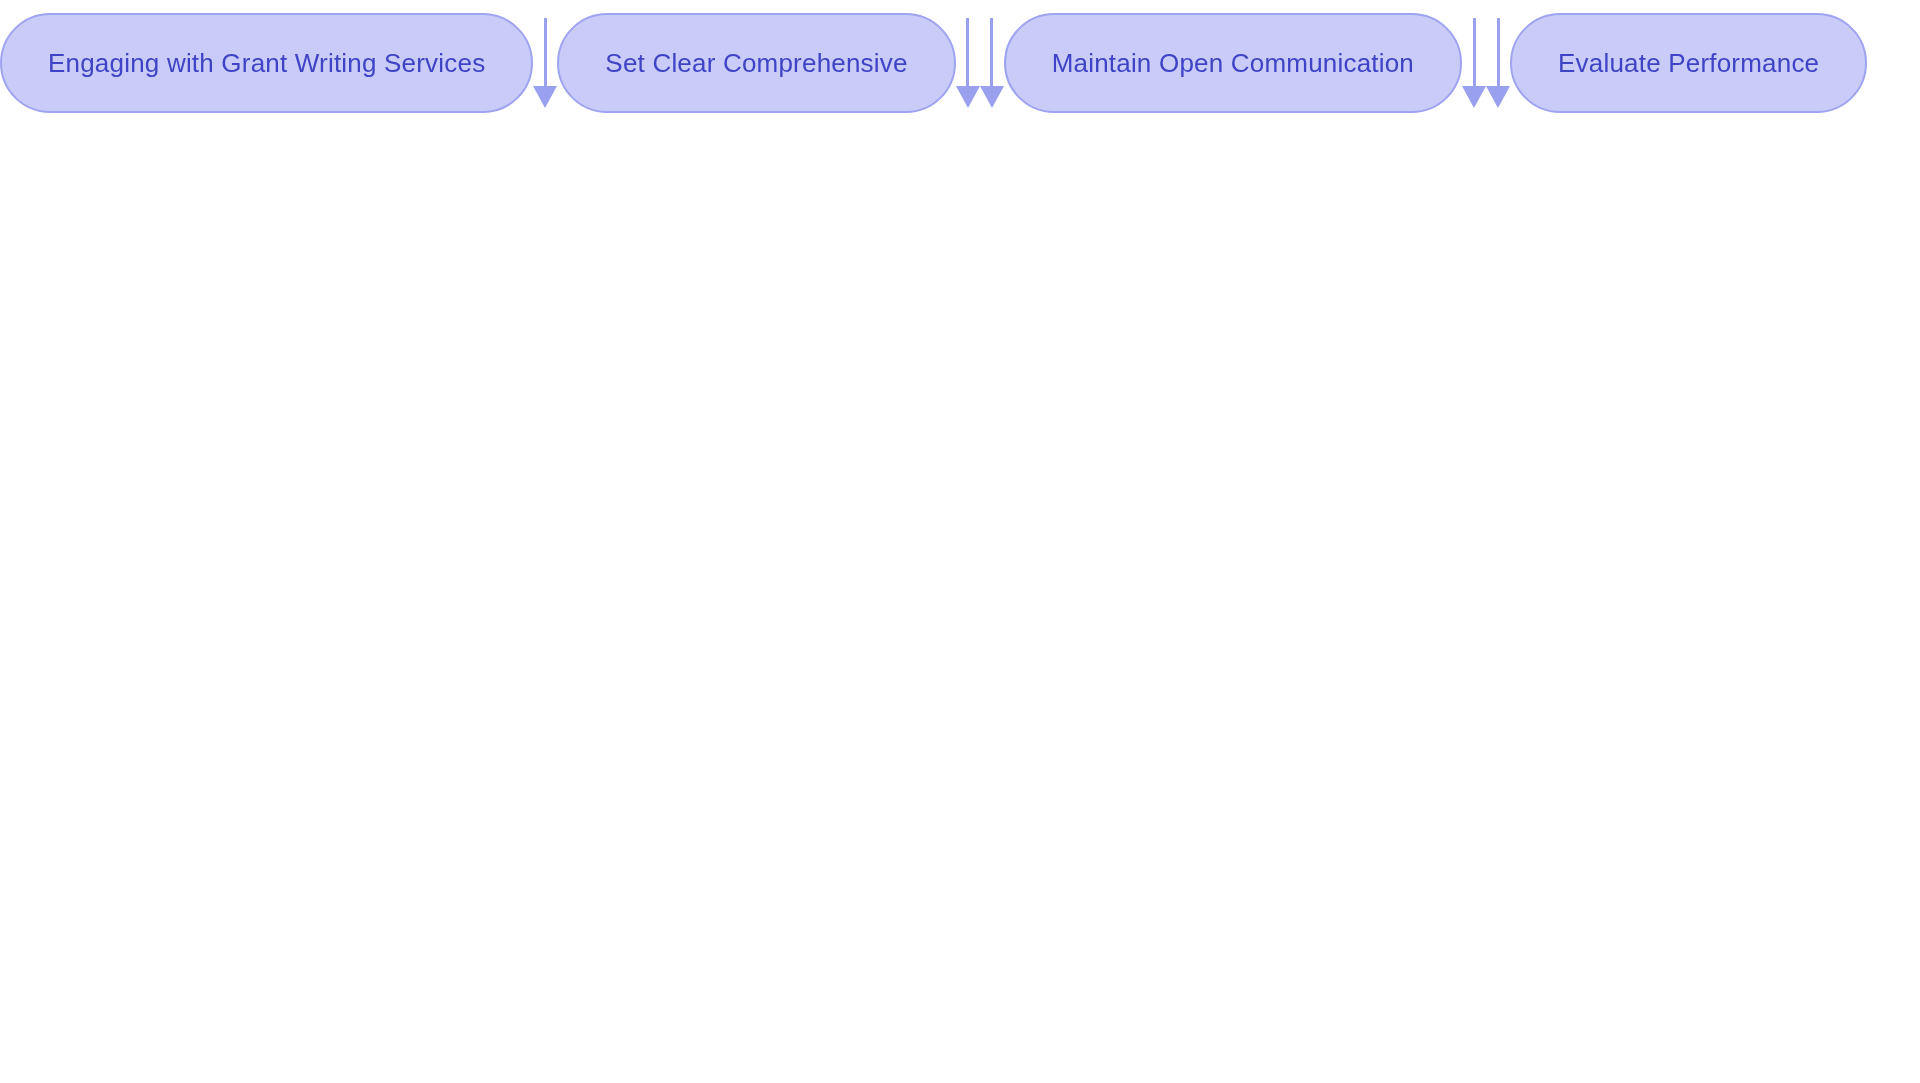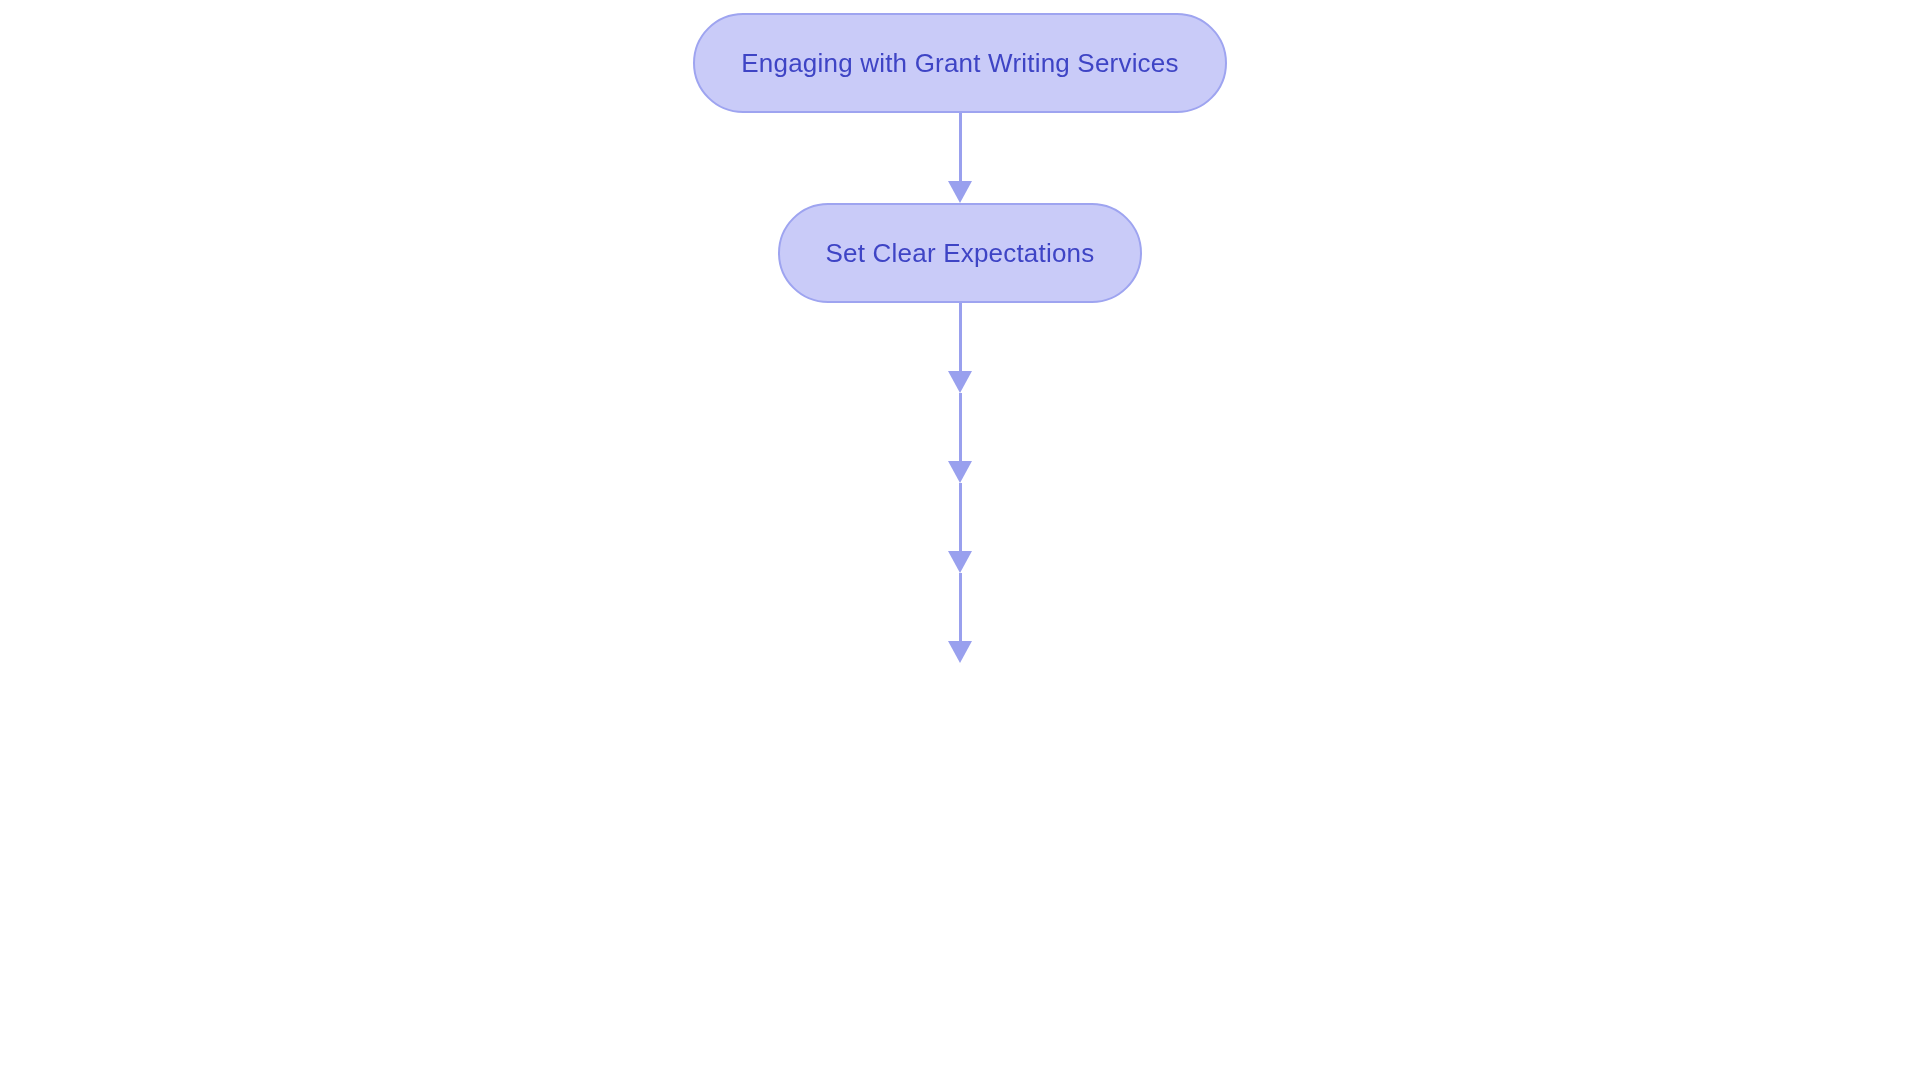--- a/index.html
+++ b/index.html
@@ -16,21 +16,21 @@
     width: 1920px;
     height: 1083px;
     background: var(--bg, #ffffff);
   }
   .flow {
     position: absolute;
     left: 0;
     top: 13px;
     width: 100%;
     display: flex;
-    flex-direction: column;
+    flex-direction: row;
     align-items: center;
   }
   .node {
     height: 100px;
     box-sizing: border-box;
     padding: 0 46px;
     border-radius: 52px;
     background: var(--node-fill, #c9cbf8);
     border: 2px solid var(--node-border, #9ea4f0);
     display: flex;
@@ -69,32 +69,38 @@
 <div class="canvas">
   <div class="flow" id="flow">
       <div class="node">
         <span>Engaging with Grant Writing Services</span>
       </div>
       <div class="arrow">
         <div class="arrow-line"></div>
         <div class="arrow-head"></div>
       </div>
       <div class="node">
-        <span>Set Clear Expectations</span>
+        <span>Set Clear Comprehensive</span>
       </div>
       <div class="arrow">
         <div class="arrow-line"></div>
         <div class="arrow-head"></div>
       </div>
       <div class="arrow">
         <div class="arrow-line"></div>
         <div class="arrow-head"></div>
       </div>
+      <div class="node">
+        <span>Maintain Open Communication</span>
+      </div>
       <div class="arrow">
         <div class="arrow-line"></div>
         <div class="arrow-head"></div>
       </div>
       <div class="arrow">
         <div class="arrow-line"></div>
         <div class="arrow-head"></div>
       </div>
+      <div class="node">
+        <span>Evaluate Performance</span>
+      </div>
     </div>
 </div>
 
 </body></html>

